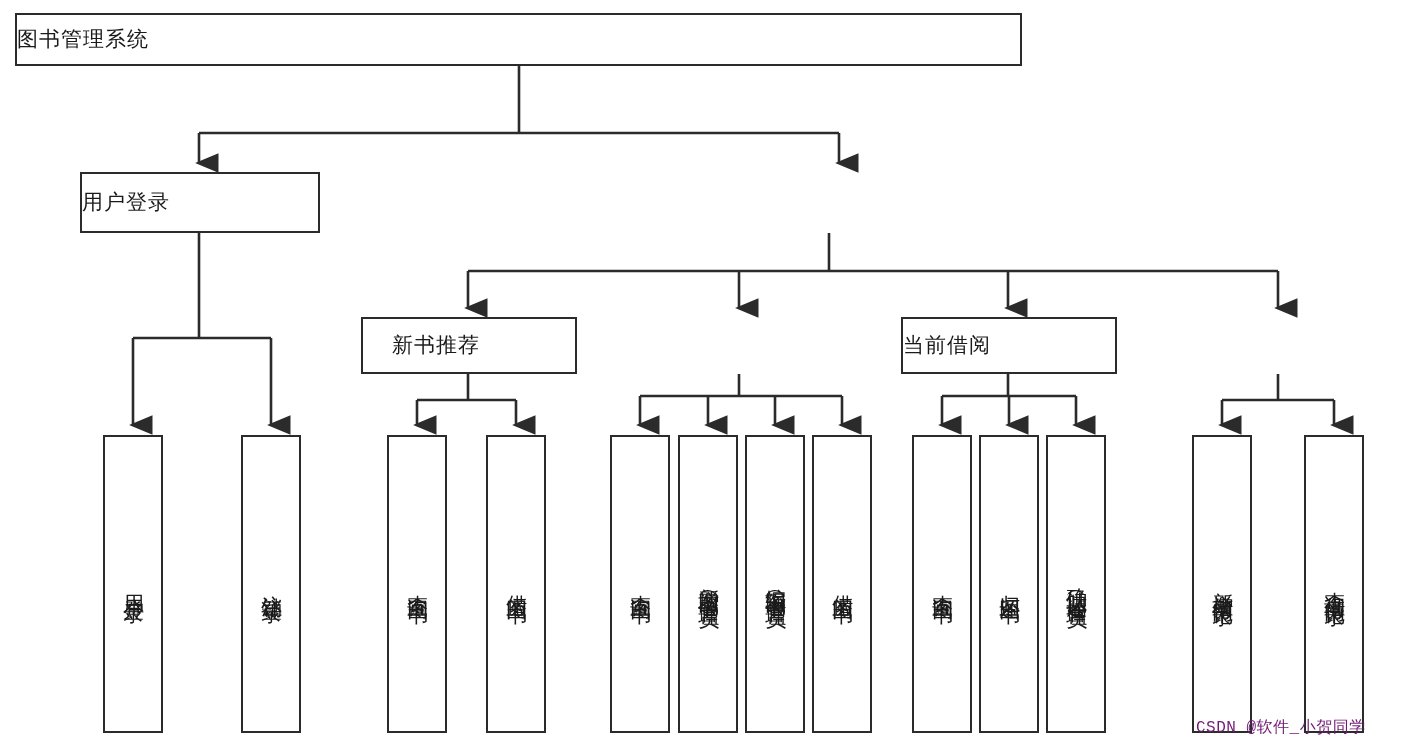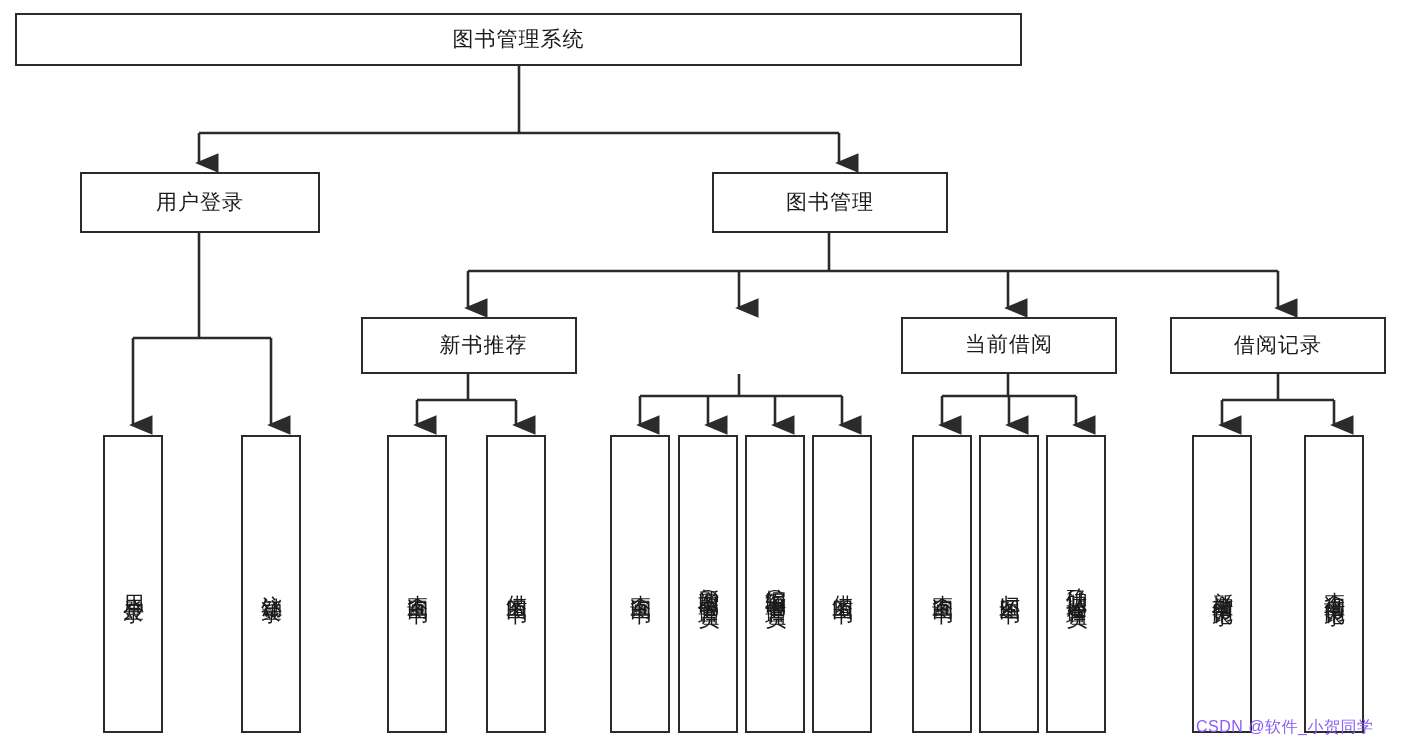--- a/index.html
+++ b/index.html
@@ -24,21 +24,21 @@
     height: 747px;
     pointer-events: none;
   }
   .node {
     position: absolute;
     box-sizing: border-box;
     border: 2px solid #2b2b2b;
     background: #ffffff;
     display: flex;
     align-items: center;
-    justify-content: center;
+    justify-content: flex-start;
     color: #1a1a1a;
   }
   .node-h {
     font-size: 21px;
     line-height: 1.2;
     letter-spacing: 1px;
     white-space: nowrap;
   }
   .node-v {
     writing-mode: vertical-rl;
@@ -52,24 +52,24 @@
     padding-bottom: 6px;
   }
   .node-v .vtext {
     writing-mode: vertical-rl;
     text-orientation: upright;
     display: block;
   }
   .watermark {
     position: absolute;
     font-size: 16px;
-    color: #8b5cf6;
+    color: #701a75;
     letter-spacing: 0.5px;
     white-space: nowrap;
-    font-family: Liberation Sans, sans-serif;
+    font-family: Liberation Mono, monospace;
   }
 </style>
 </head>
 <body>
 
 <div id="canvas">
 
   <svg id="edges" viewBox="0 0 1405 747" xmlns="http://www.w3.org/2000/svg">
     <defs>
       <marker id="arrow" viewBox="0 0 12 12" refX="6" refY="10" markerWidth="9" markerHeight="9" orient="auto-start-reverse">
@@ -122,36 +122,30 @@
   </svg>
 
   <div class="node node-h" style="left:15px; top:13px; width:1007px; height:53px;">
     <span>图书管理系统</span>
   </div>
 
   <div class="node node-h" style="left:80px; top:172px; width:240px; height:61px;">
     <span>用户登录</span>
   </div>
 
-  <div class="node node-h" style="left:712px; top:172px; width:236px; height:61px;">
-    <span>图书管理</span>
-  </div>
 
   <div class="node node-h" style="left:361px; top:317px; width:216px; height:57px;padding-left:29px;">
     <span>新书推荐</span>
   </div>
 
 
-  <div class="node node-h" style="left:901px; top:317px; width:216px; height:57px;font-family:Liberation Mono, monospace;">
+  <div class="node node-h" style="left:901px; top:317px; width:216px; height:57px;">
     <span>当前借阅</span>
   </div>
 
-  <div class="node node-h" style="left:1170px; top:317px; width:216px; height:57px;">
-    <span>借阅记录</span>
-  </div>
 
   <div class="node node-v" style="left:103px; top:435px; width:60px; height:298px;">
     <span class="vtext">用户登录</span>
   </div>
 
   <div class="node node-v" style="left:241px; top:435px; width:60px; height:298px;">
     <span class="vtext">注销登录</span>
   </div>
 
   <div class="node node-v" style="left:387px; top:435px; width:60px; height:298px;">

